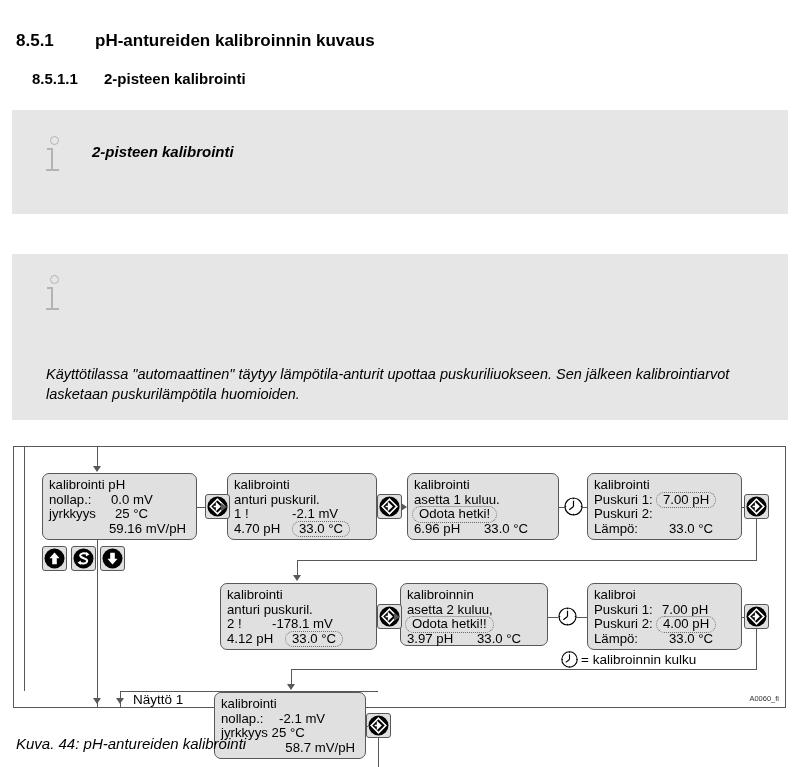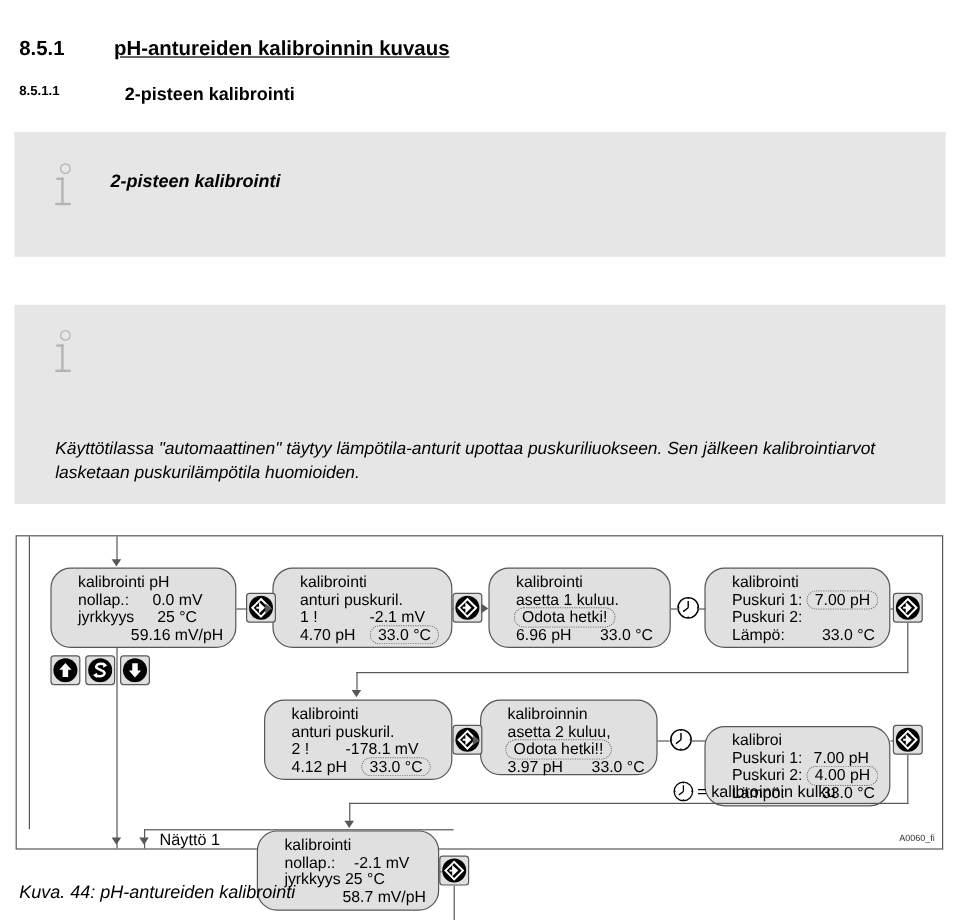--- a/index.html
+++ b/index.html
@@ -7,22 +7,22 @@
     width:800px;height:767px;
     background:#ffffff;
     font-family:"Liberation Sans", sans-serif;
     color:#000;
     overflow:hidden;
     position:relative;
   }
   
   .heading{position:absolute;font-weight:bold;white-space:nowrap;}
   #h-num-1{left:16px;top:31px;font-size:17px;}
-  #h-txt-1{left:95px;top:31px;font-size:17px;text-decoration:underline;}
-  #h-num-2{left:16px;top:70px;font-size:11px;text-align:right;}
+  #h-txt-1{left:95px;top:31px;font-size:17px;}
+  #h-num-2{left:32px;top:70px;font-size:15px;text-align:right;}
   #h-txt-2{left:104px;top:70px;font-size:15px;}
 
   
   .infobox{position:absolute;left:12px;width:776px;background:#e6e6e6;}
   #info1{top:110px;height:104px;}
   #info2{top:254px;height:166px;}
   .info-icon{
     position:absolute;left:34px;width:20px;height:40px;
   }
   .info-icon .dot{
@@ -56,22 +56,22 @@
   #fig-title{
     position:absolute;left:0;right:0;top:4px;text-align:center;font-size:14.5px;
   }
   #fig-code{
     position:absolute;right:6px;bottom:4px;font-size:7.5px;color:#333;
   }
 
   
   .dbox{
     position:absolute;background:#e0e0e0;border:1.3px solid #58585a;
-    border-radius:17px;box-sizing:border-box;
-    font-size:13.2px;line-height:14.6px;padding:4px 5px 0 22px;
+    border-radius:7px;box-sizing:border-box;
+    font-size:13.2px;line-height:14.6px;padding:4px 5px 0 6px;
   }
   .dbox .row{position:relative;height:14.6px;white-space:nowrap;}
   .dbox .r{position:absolute;right:5px;}
   .dbox .m{position:absolute;}
 
   
   .flash{
     display:inline-block;
     border:1.4px dotted #6f6f6f;border-radius:9px;
     padding:0px 6px;margin:-1px -4px;
@@ -177,21 +177,21 @@
       <div class="row"><span>4.12 pH</span><span class="flash" style="position: absolute; left: 62px;">33.0 °C</span></div>
     </div>
   <div class="dbox" id="box6" style="left:386px;top:136px;width:148px;height:63px;">
       <div class="row"><span>kalibroinnin</span></div>
       <div class="row"><span>asetta 2 kuluu,</span></div>
       <div class="row">
         <span class="flash" style="position: absolute; left: 2px;">Odota hetki!!</span>
       </div>
       <div class="row"><span>3.97 pH</span><span class="m" style="left: 70px;">33.0 °C</span></div>
     </div>
-  <div class="dbox" id="box7" style="left:573px;top:136px;width:155px;height:67px;margin-top:22px;">
+  <div class="dbox" id="box7" style="left:573px;top:136px;width:155px;height:67px;">
       <div class="row"><span>kalibroi</span></div>
       <div class="row"><span>Puskuri 1:</span><span class="m" style="left: 68px;">7.00 pH</span></div>
       <div class="row"><span>Puskuri 2:</span><span class="flash" style="position: absolute; left: 66px;">4.00 pH</span></div>
       <div class="row"><span>Lämpö:</span><span class="m" style="left: 75px;">33.0 °C</span></div>
     </div>
 
   <div class="dbox" id="box8" style="left:200px;top:245px;width:152px;height:67px;">
       <div class="row"><span>kalibrointi</span></div>
       <div class="row"><span>nollap.:</span><span class="m" style="left: 58px;">-2.1 mV</span></div>
       <div class="row"><span>jyrkkyys 25 °C</span></div>

